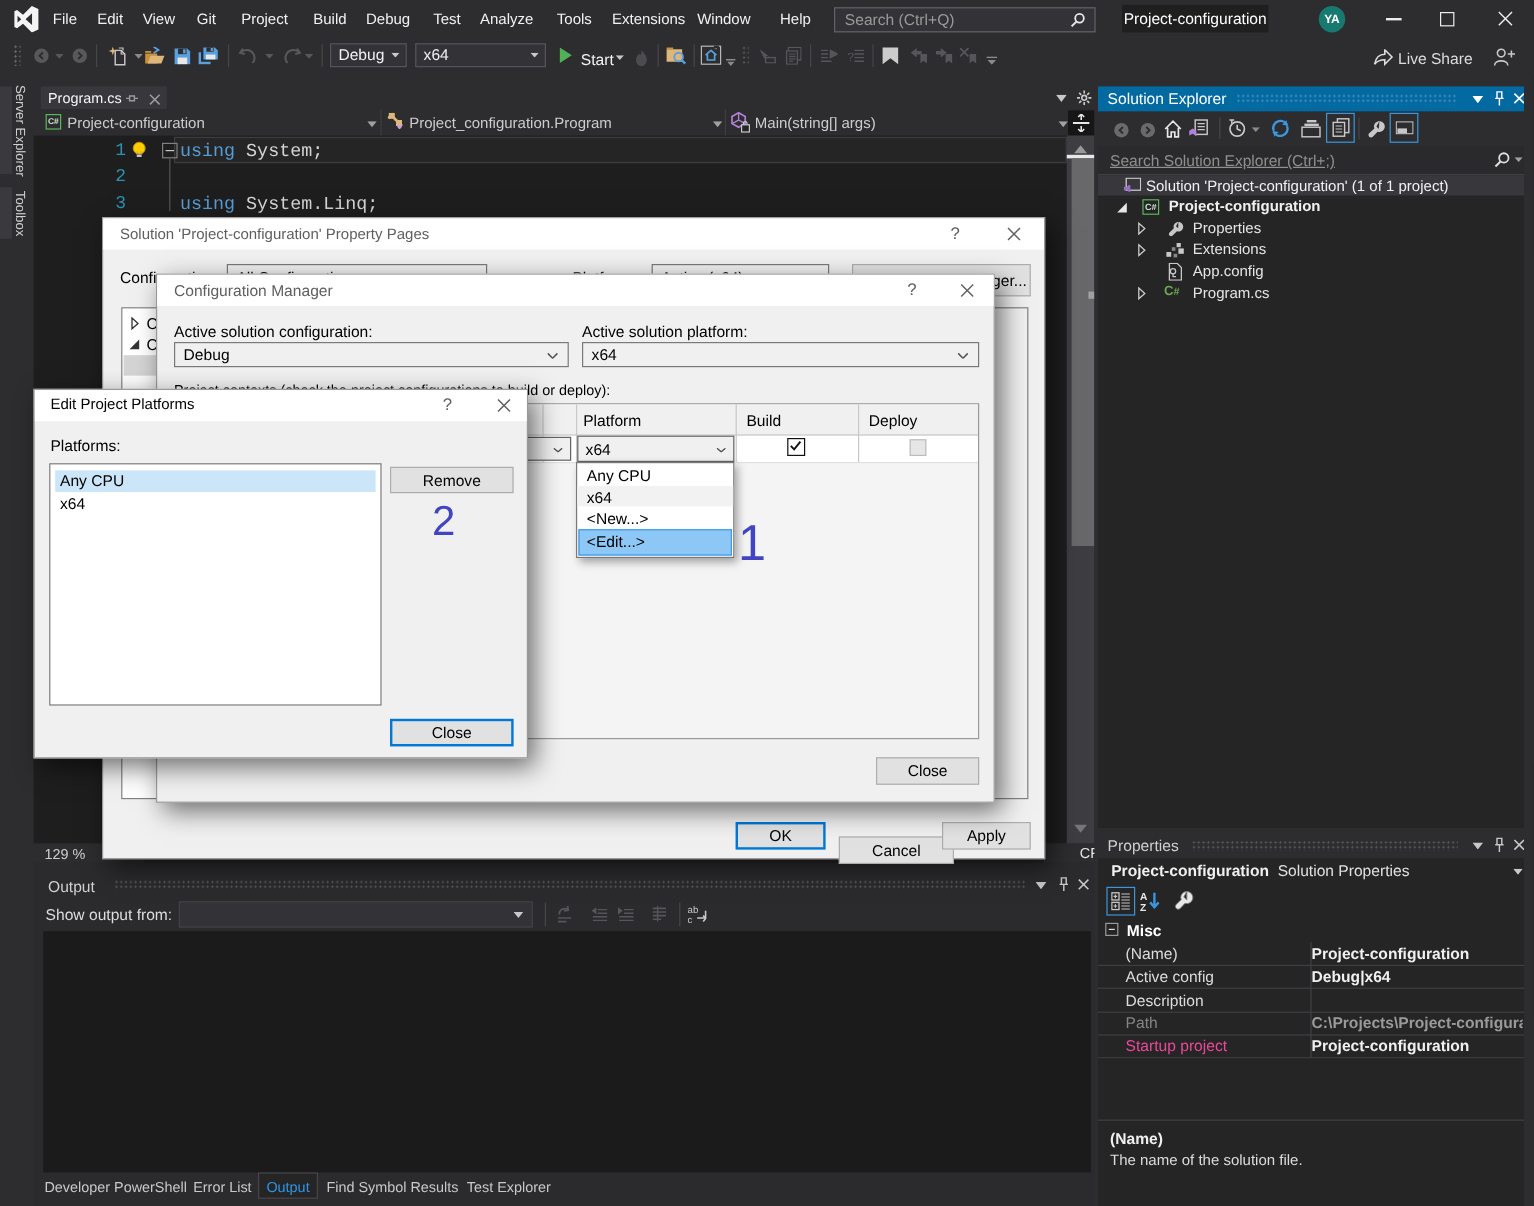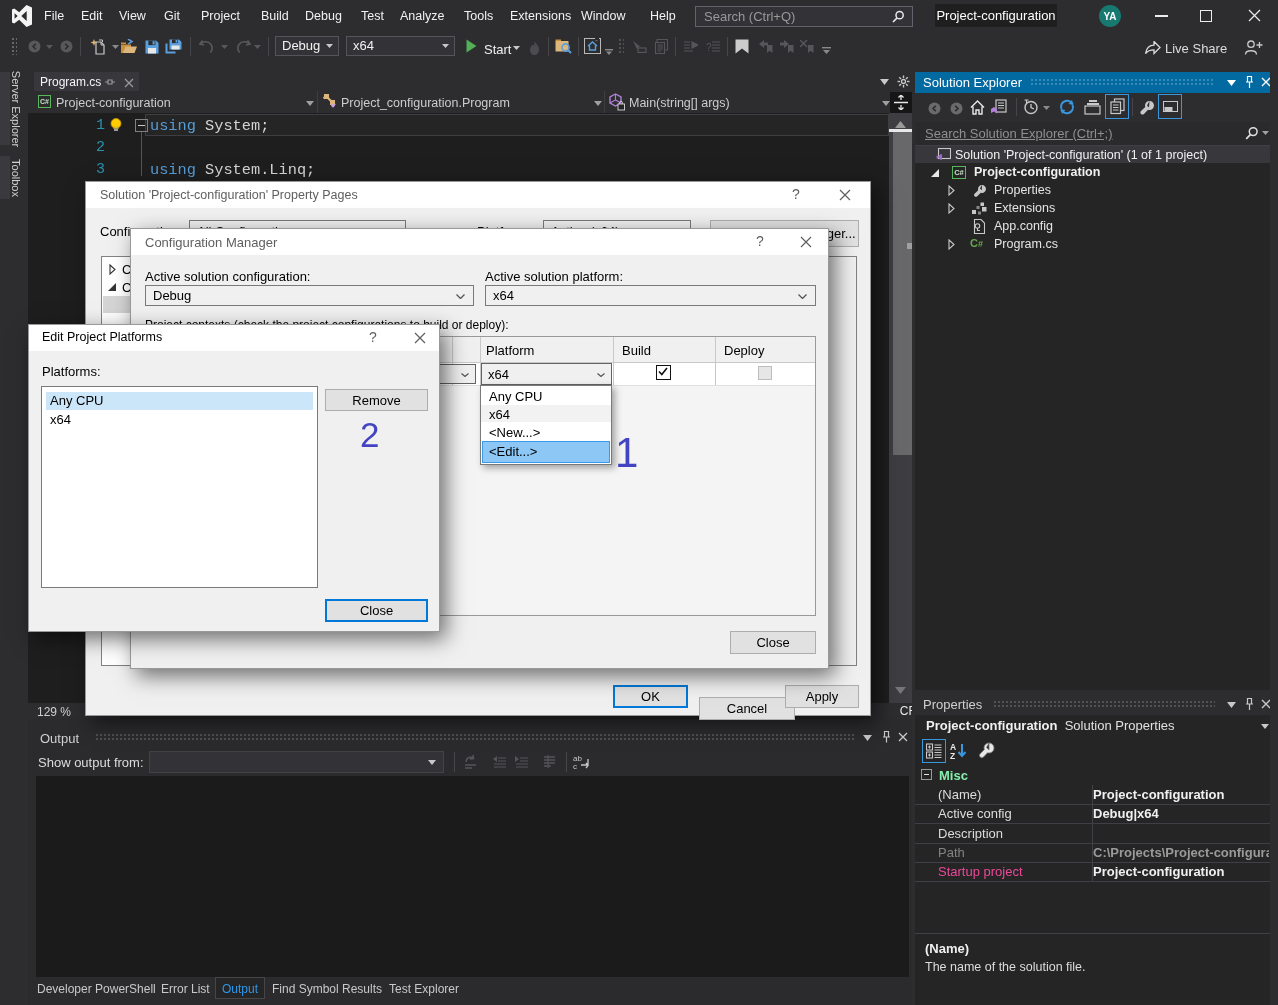--- a/index.html
+++ b/index.html
@@ -512,21 +512,21 @@
       <path d="M12 2 L12 13 M8.5 10 L12 14 L15.5 10" fill="none" stroke="#3A96DD" stroke-width="2"></path>
     </svg>
 <svg class="a" style="left:977px;top:742px;" width="18" height="17" viewBox="0 0 18 17">
       <path d="M12 1 C14.8 1 17 3.2 17 6 C17 8.8 14.8 11 12 11 C11.5 11 11 10.9 10.5 10.8 L6.5 15 C5.6 15.9 4.1 15.9 3.2 15 C2.3 14.1 2.3 12.6 3.2 11.7 L7.4 7.5 C7.2 7 7 6.5 7 6 C7 3.2 9.2 1 12 1 L9.5 5.5 L12 8 Z" fill="#E8E8E8" stroke="#7A7A7A" stroke-width="0.8"></path>
     </svg>
 
 <div class="a" style="left:915px;top:766px;width:355px;height:19px;background:#252526;"></div>
 <div class="a" style="left:921px;top:769px;width:11px;height:11px;border:1px solid #9A9A9A;box-sizing:border-box;display:flex;align-items:center;justify-content:center;">
       <div style="width:5px;height:1.2px;background:#E0E0E0;"></div>
     </div>
-<div class="a" style="left:939px;top:768px;font-size:13px;font-weight:bold;color:#86efac;">Misc</div>
+<div class="a" style="left:939px;top:768px;font-size:13px;font-weight:bold;color:#ffffff;">Misc</div>
 <div class="a" style="left:915px;top:785px;width:355px;height:97px;">
   <div class="a" style="left:0;top:0;width:355px;height:97px;background:#252526;"></div>
   <div class="a" style="left:177px;top:0;width:1px;height:97px;background:#3F3F46;"></div>
   <div class="a" style="left:0;top:19px;width:355px;height:1px;background:#3F3F46;"></div>
   <div class="a" style="left:0;top:38px;width:355px;height:1px;background:#3F3F46;"></div>
   <div class="a" style="left:0;top:58px;width:355px;height:1px;background:#3F3F46;"></div>
   <div class="a" style="left:0;top:77px;width:355px;height:1px;background:#3F3F46;"></div>
   <div class="a" style="left:0;top:96px;width:355px;height:1px;background:#3F3F46;"></div>
   <div class="a" style="left:23px;top:2px;font-size:13px;color:#DCDCDC;">(Name)</div>
   <div class="a" style="left:178px;top:2px;font-size:13px;font-weight:bold;color:#F0F0F0;">Project-configuration</div>

